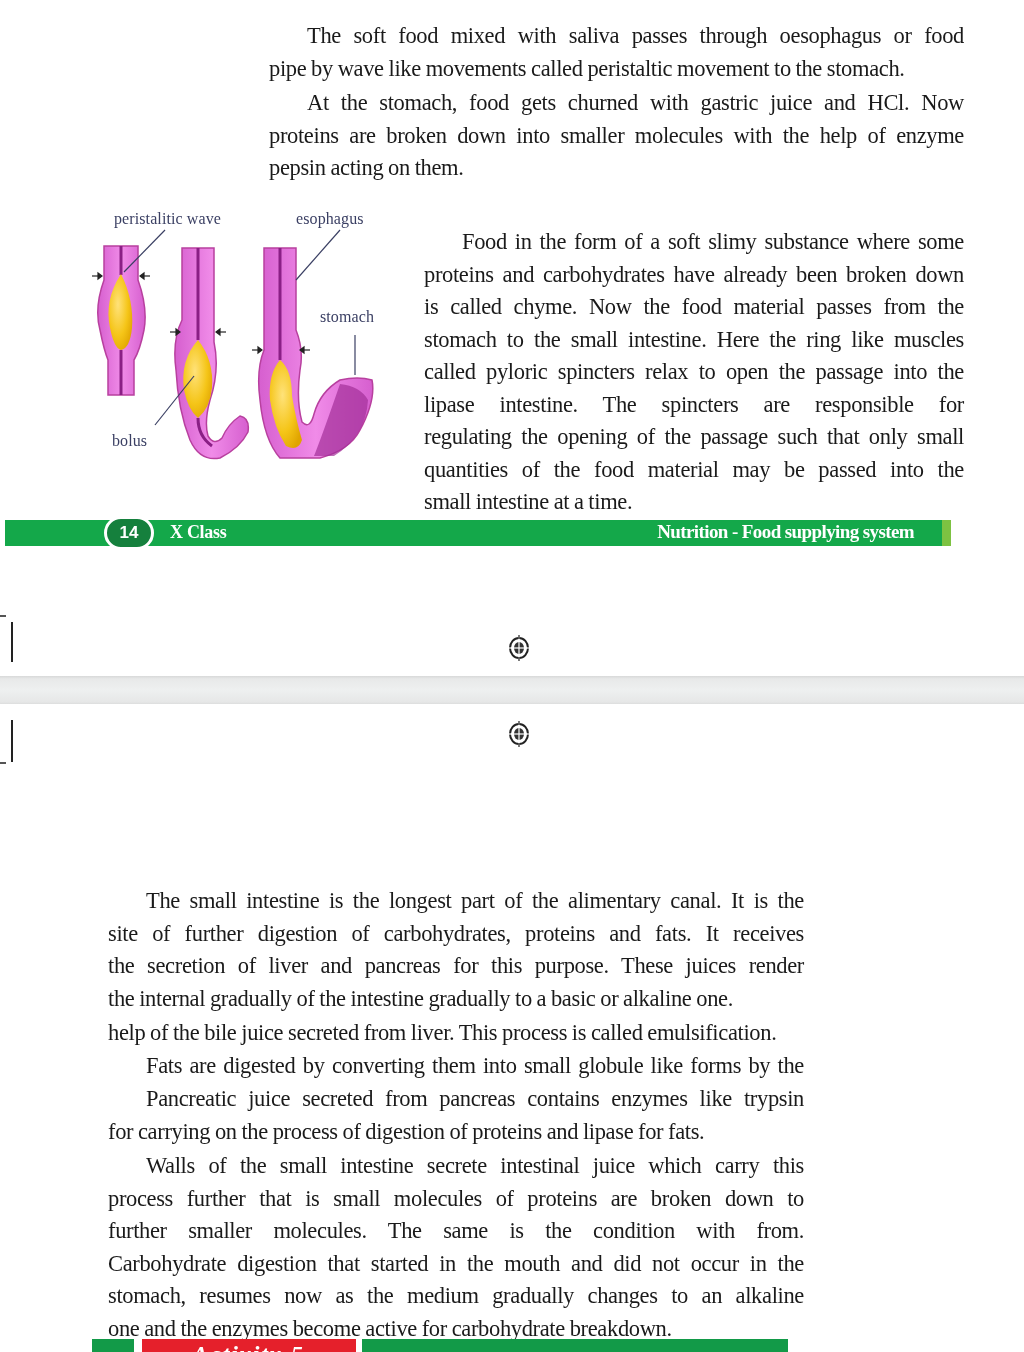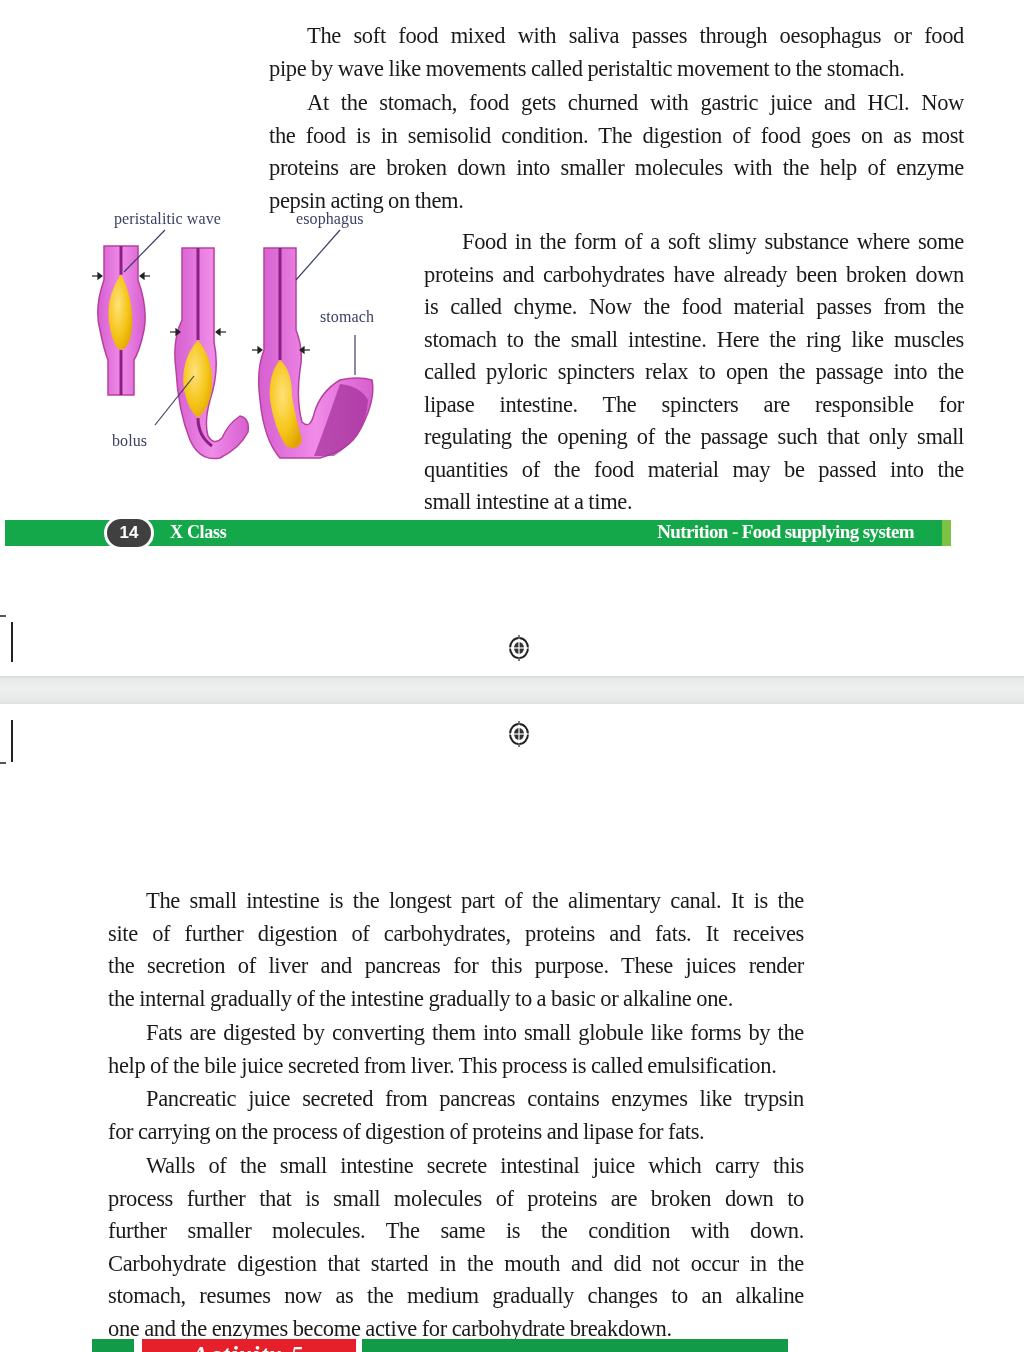--- a/index.html
+++ b/index.html
@@ -36,21 +36,21 @@
     }
 
     
     .band {
       position: absolute; left: 5px; top: 520px; width: 946px; height: 26px;
       background: #14a84a;
     }
     .band-edge { position: absolute; right: 0; top: 0; width: 9px; height: 26px; background: #7dc242; }
     .page-badge {
       position: absolute; left: 104px; top: 516px; width: 50px; height: 34px;
-      border-radius: 17px; background: #404040; border: 3px solid #ffffff;
+      border-radius: 17px; background: #15803d; border: 3px solid #ffffff;
       box-sizing: border-box; color: #fff; font-family: "Liberation Sans", sans-serif;
       font-weight: bold; font-size: 17px; text-align: center; line-height: 28px;
     }
     .band-class {
       position: absolute; left: 170px; top: 522px; color: #fff; font-size: 18px;
       font-weight: bold; letter-spacing: -0.3px; font-family: "Liberation Serif", serif;
     }
     .band-chapter {
       position: absolute; right: 110px; top: 521px; color: #fff; font-size: 19px;
       font-weight: bold; letter-spacing: -0.6px; font-family: "Liberation Serif", serif;
@@ -75,21 +75,20 @@
 
 <div class="page" id="page-top">
 
   <p class="para" style="left:253px; top:4px; width:695px;">
     <span class="line indent">The soft food mixed with saliva passes through oesophagus or food</span>
     <span class="line last">pipe by wave like movements called peristaltic movement to the stomach.</span>
   </p>
 
   <p class="para" style="left:253px; top:71px; width:695px;">
     <span class="line indent">At the stomach, food gets churned with gastric juice and HCl. Now</span>
-    <span class="line">the food is in semisolid condition. The digestion of food goes on as most</span>
     <span class="line">proteins are broken down into smaller molecules with the help of enzyme</span>
     <span class="line last">pepsin acting on them.</span>
   </p>
 
   <div class="figure">
     <svg width="310" height="280" viewBox="0 0 310 280" style="position:absolute; left:0; top:0;">
       <defs>
         <linearGradient id="tis" x1="0" x2="1">
           <stop offset="0" stop-color="#d65fcf"></stop>
           <stop offset="0.5" stop-color="#f08be8"></stop>
@@ -191,31 +190,31 @@
     <line x1="11" y1="22" x2="11" y2="26" stroke="#222" stroke-width="1.2"></line>
   </svg>
 
   <p class="para" style="left:92px; top:165px; width:696px;">
     <span class="line indent">The small intestine is the longest part of the alimentary canal. It is the</span>
     <span class="line">site of further digestion of carbohydrates, proteins and fats. It receives</span>
     <span class="line">the secretion of liver and pancreas for this purpose. These juices render</span>
     <span class="line last">the internal gradually of the intestine gradually to a basic or alkaline one.</span>
   </p>
   <p class="para" style="left:92px; top:297px; width:696px;">
+    <span class="line last">help of the bile juice secreted from liver. This process is called emulsification.</span>
     <span class="line indent">Fats are digested by converting them into small globule like forms by the</span>
-    <span class="line last">help of the bile juice secreted from liver. This process is called emulsification.</span>
   </p>
   <p class="para" style="left:92px; top:363px; width:696px;">
     <span class="line indent">Pancreatic juice secreted from pancreas contains enzymes like trypsin</span>
     <span class="line last">for carrying on the process of digestion of proteins and lipase for fats.</span>
   </p>
   <p class="para" style="left:92px; top:430px; width:696px;">
     <span class="line indent">Walls of the small intestine secrete intestinal juice  which carry this</span>
     <span class="line">process further that is small molecules of proteins are broken down to</span>
-    <span class="line">further smaller molecules. The same is the condition with down.</span>
+    <span class="line">further smaller molecules. The same is the condition with from.</span>
     <span class="line">Carbohydrate digestion that started in the mouth and did not occur in the</span>
     <span class="line">stomach, resumes now as the medium gradually changes to an alkaline</span>
     <span class="line last">one and the enzymes become active for carbohydrate breakdown.</span>
   </p>
 </div>
 
 <div class="act-green-small"></div>
 <div class="act-red">
   <span>Activity 5</span>
 </div>

